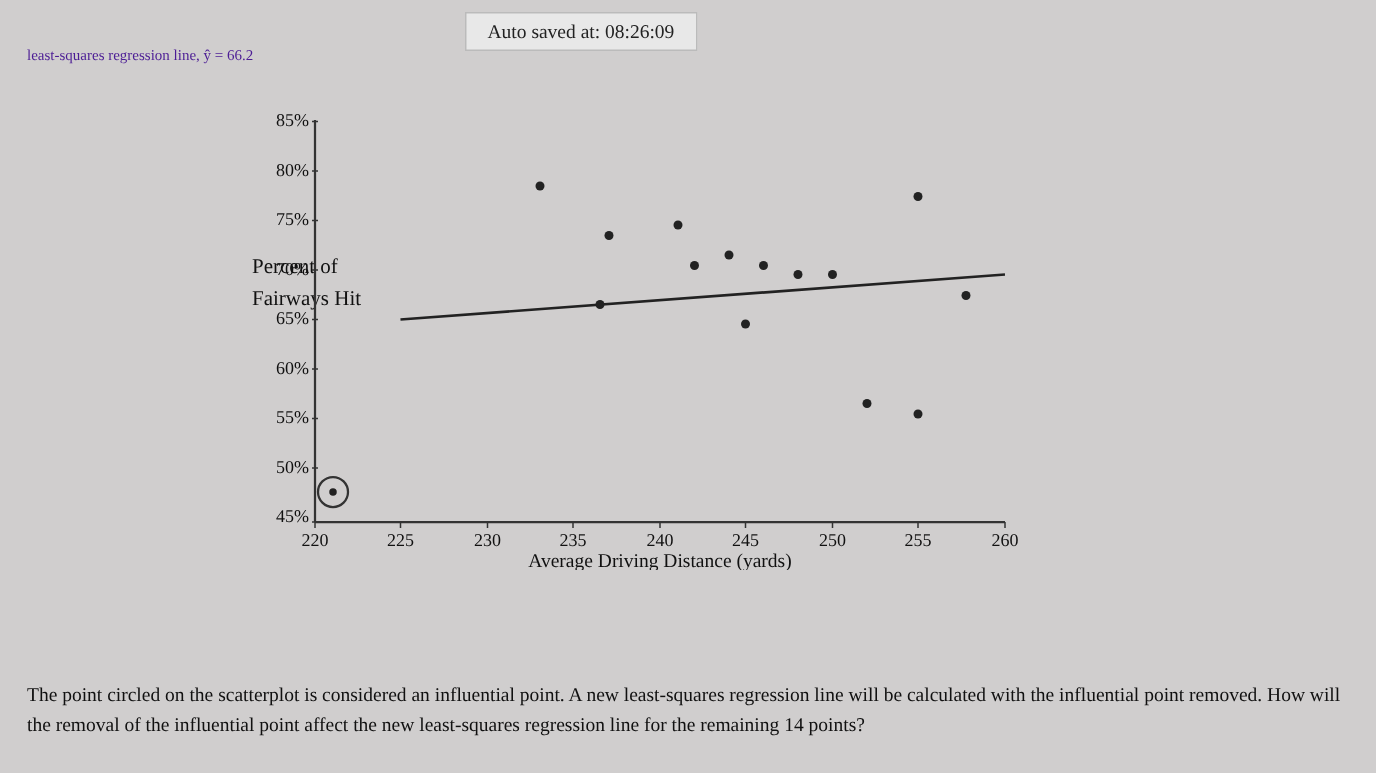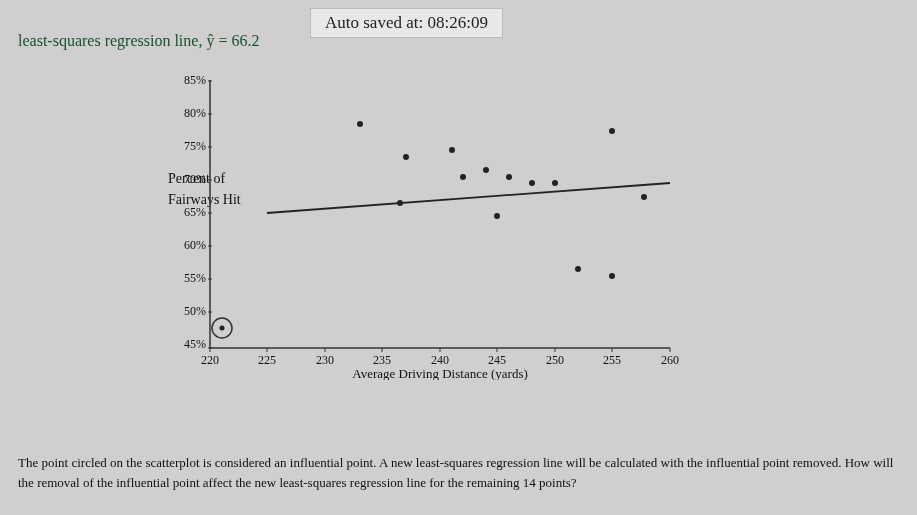--- a/index.html
+++ b/index.html
@@ -12,36 +12,36 @@
       position: relative;
     }
 
     .auto-saved-badge {
       position: absolute;
       top: 8px;
       left: 310px;
       background: #e8e8e8;
       border: 1px solid #bbb;
       padding: 4px 14px;
-      font-size: 17px;
+      font-size: 13px;
       color: #222;
     }
 
     svg.chart {
       position: absolute;
       top: 70px;
       left: 160px;
     }
   </style>
 </head>
 <body>
 
 <div class="auto-saved-badge">Auto saved at: 08:26:09</div>
 
-<div style="position:absolute; top:32px; left:18px; font-size:16px; color:#14532d;">least-squares regression line, ŷ = 66.2</div>
+<div style="position:absolute; top:32px; left:18px; font-size:10px; color:#4c1d95;">least-squares regression line, ŷ = 66.2</div>
 
 <div style="position:absolute; top:168px; left:168px; font-size:14px; color:#111; line-height:1.5;">
   <span>Percent of</span><br>
   <span>Fairways Hit</span>
 </div>
 
 <svg class="chart" width="560" height="310" xmlns="http://www.w3.org/2000/svg">
 
   <line x1="50" y1="10" x2="50" y2="278" stroke="#333" stroke-width="1.5"></line>
   <line x1="50" y1="278" x2="510" y2="278" stroke="#333" stroke-width="1.5"></line>

